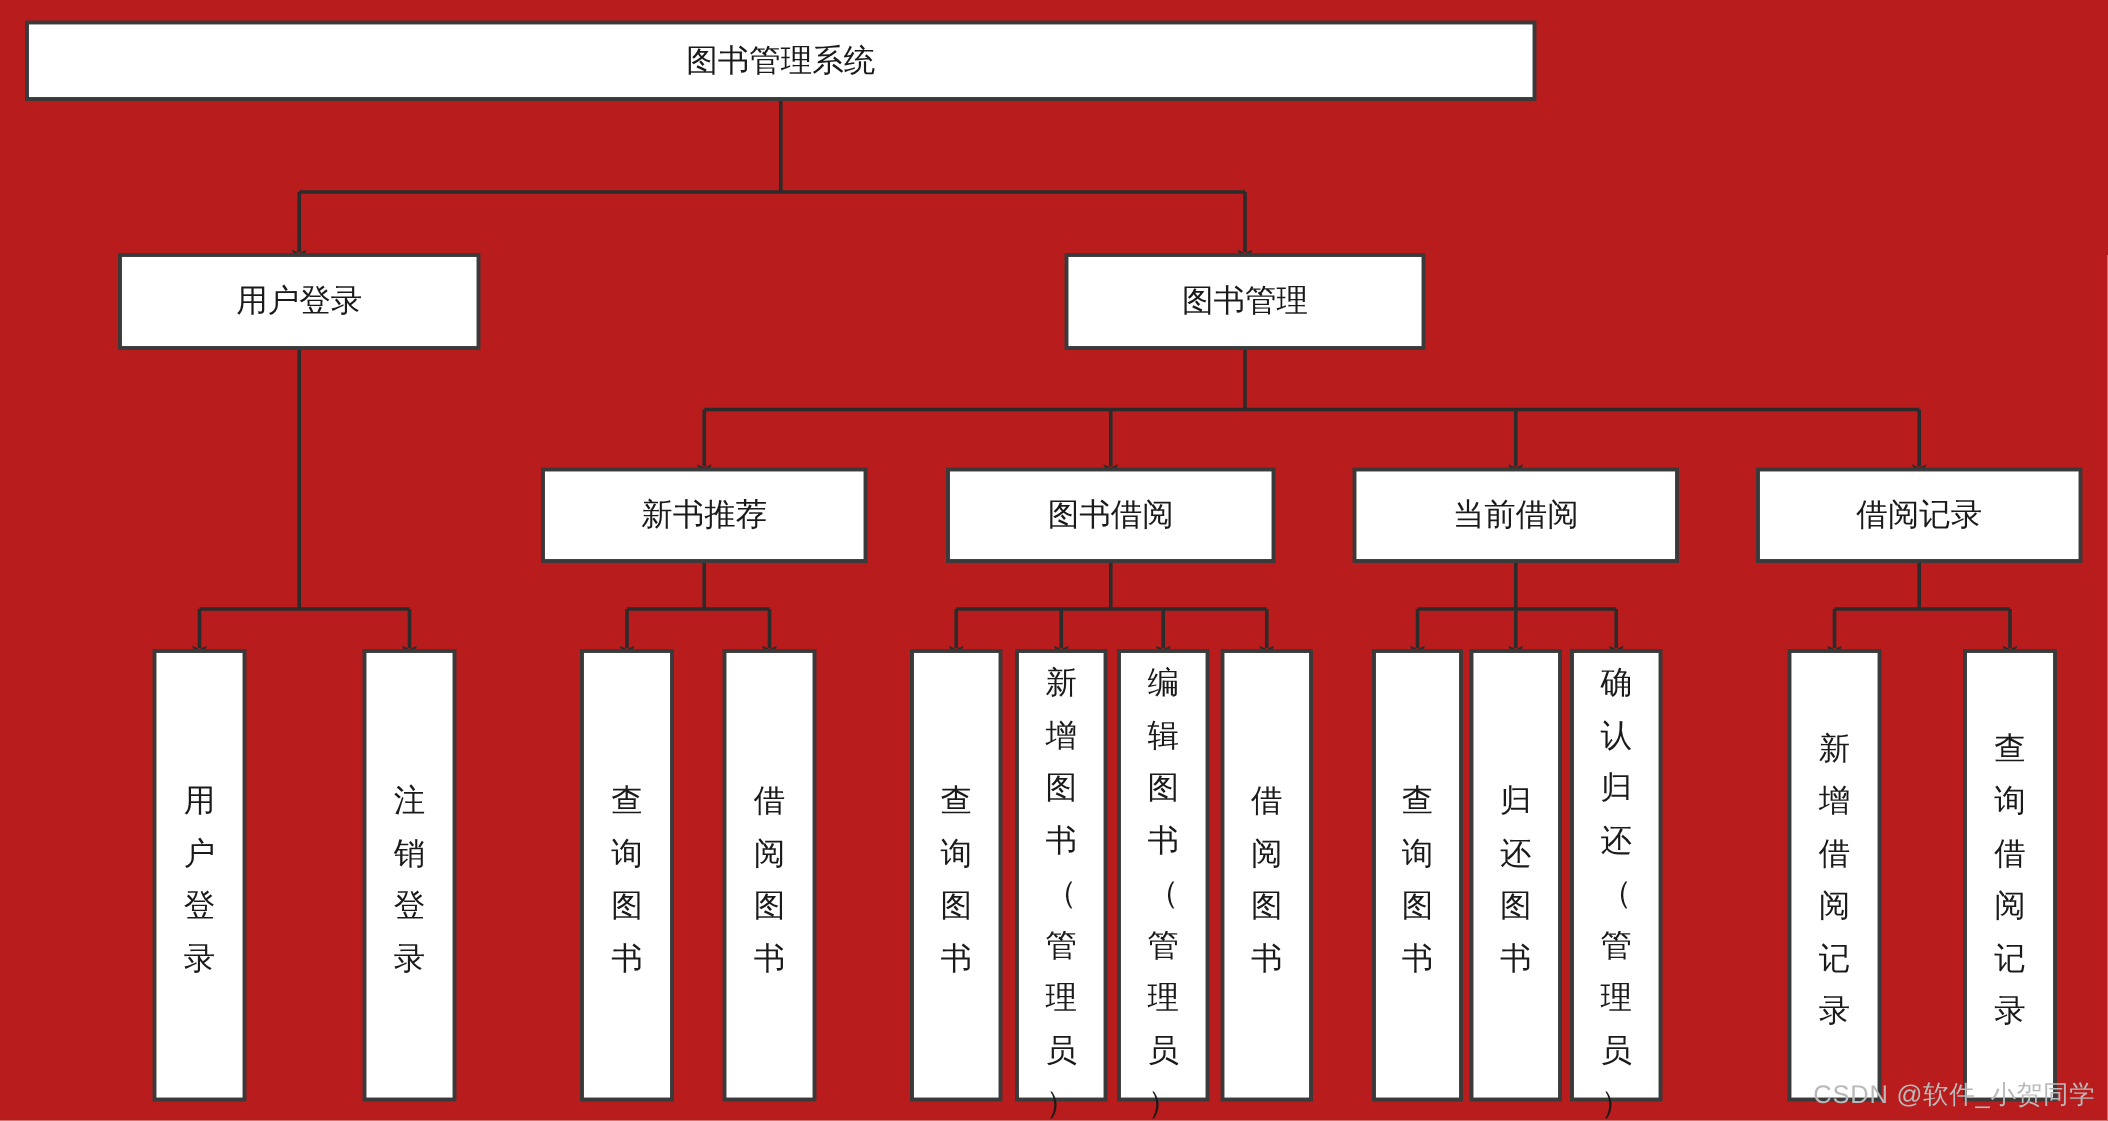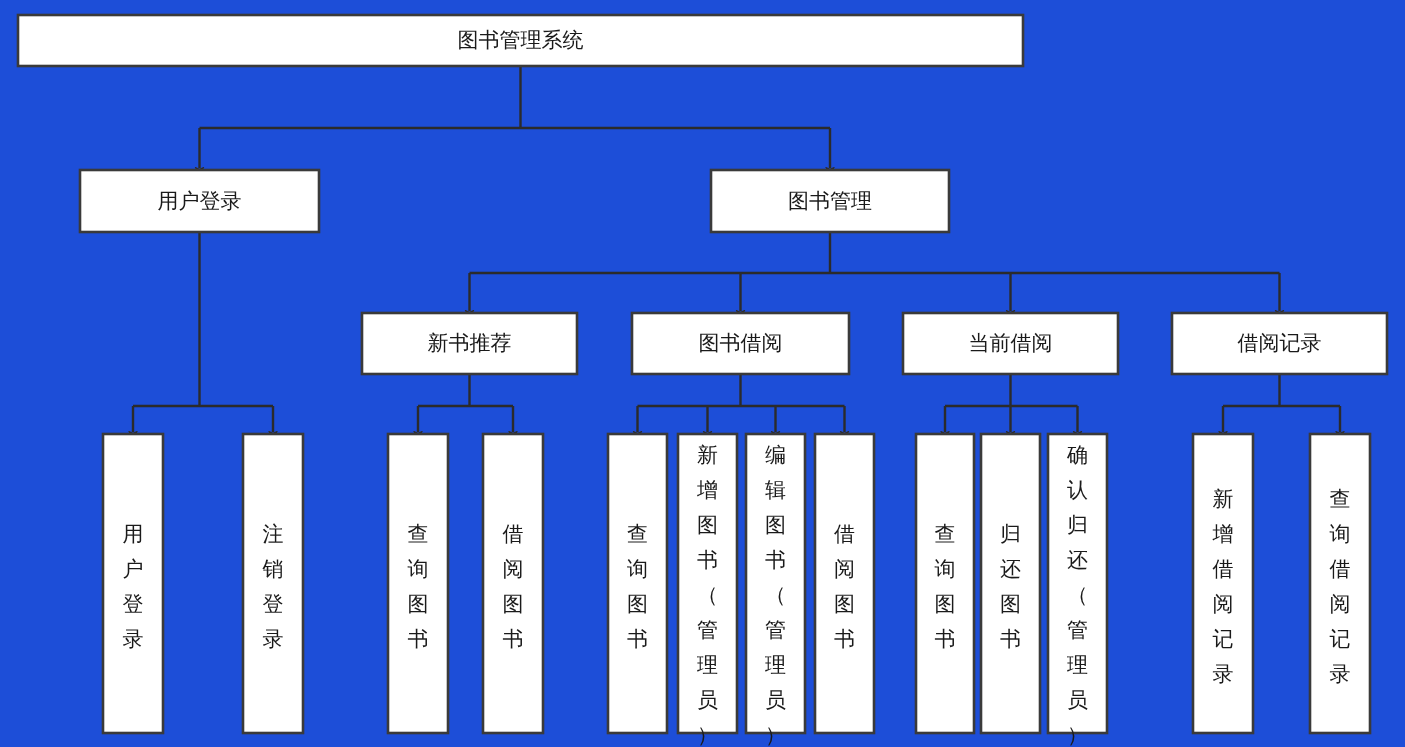--- a/index.html
+++ b/index.html
@@ -10,21 +10,21 @@
   body {
     width: 1405px;
     height: 747px;
     font-family: "Liberation Sans", "DejaVu Sans", sans-serif;
     overflow: hidden;
   }
   #diagram-root {
     position: relative;
     width: 1405px;
     height: 747px;
-    background: #1d4ed8;
+    background: #b91c1c;
     text-decoration: underline;
   }
   svg.diagram {
     position: absolute;
     top: 0;
     left: 0;
     width: 1405px;
     height: 747px;
     display: block;
   }
@@ -191,13 +191,14 @@
           <rect x="1193" y="434" width="60" height="299" class="node-rect"></rect>
           <text x="1223" class="leaf-label"><tspan x="1223" y="505.8">新</tspan><tspan x="1223" y="540.8">增</tspan><tspan x="1223" y="575.8">借</tspan><tspan x="1223" y="610.8">阅</tspan><tspan x="1223" y="645.8">记</tspan><tspan x="1223" y="680.8">录</tspan></text>
         </g>
         <g>
           <rect x="1310" y="434" width="60" height="299" class="node-rect"></rect>
           <text x="1340" class="leaf-label"><tspan x="1340" y="505.8">查</tspan><tspan x="1340" y="540.8">询</tspan><tspan x="1340" y="575.8">借</tspan><tspan x="1340" y="610.8">阅</tspan><tspan x="1340" y="645.8">记</tspan><tspan x="1340" y="680.8">录</tspan></text>
         </g>
       </g>
   </svg>
 
+  <div class="watermark">CSDN @软件_小贺同学</div>
 </div>
 
 </body></html>

